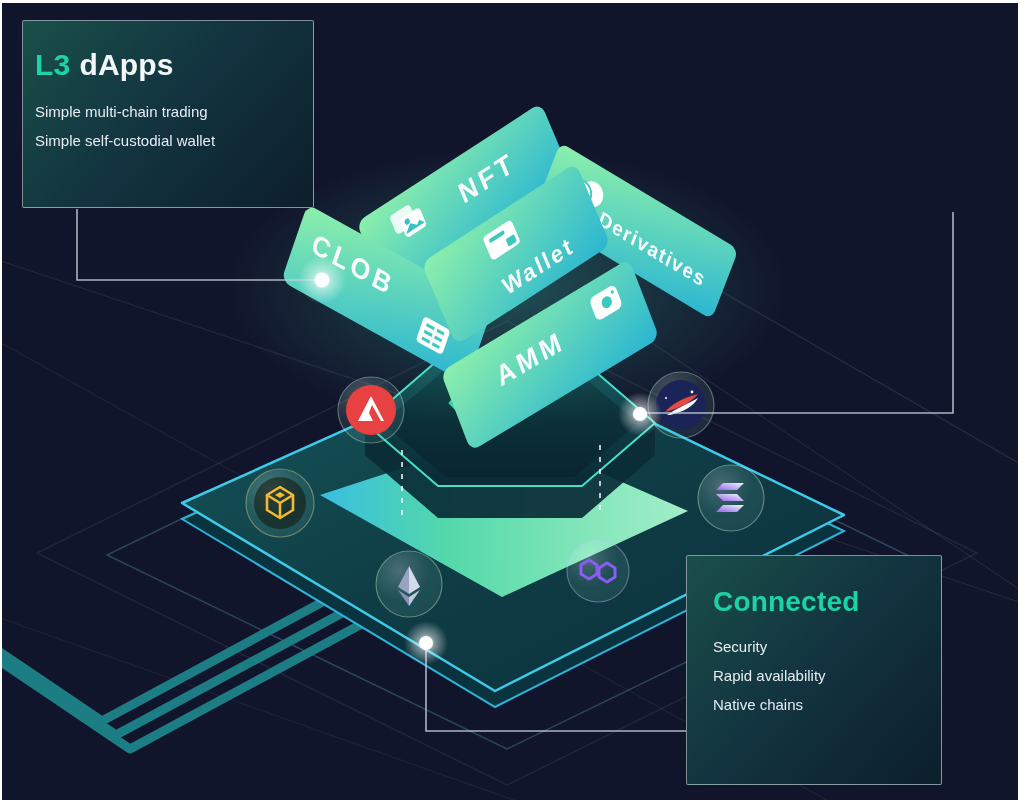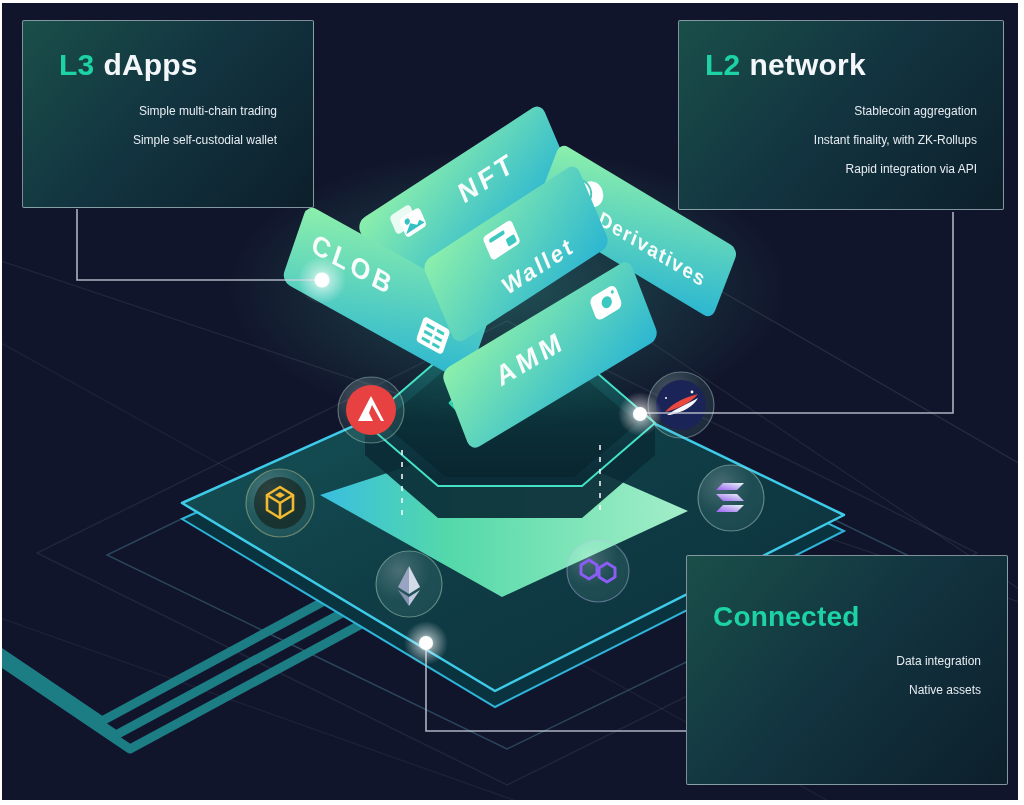--- a/index.html
+++ b/index.html
@@ -7,24 +7,24 @@
   .canvas{position:absolute;left:2px;top:3px;width:1016px;height:797px;background:#11152b;overflow:hidden;}
   svg.illus{position:absolute;left:0;top:0;}
   .panel{position:absolute;box-sizing:border-box;border:1px solid rgba(224,232,240,.55);border-radius:2px;
          background:linear-gradient(133deg,#1a4f49 0%,#123440 48%,#0c1f2b 100%);
          color:#e9eef3;}
   .panel-title{font-weight:bold;font-size:30px;color:#f4f7f9;letter-spacing:.2px;margin-bottom:15px;}
   .panel-title .accent{color:#1bd3a5;}
   .panel-title .rest{margin-left:9px;}
   .panel-title.two-line{font-size:28px;line-height:37px;margin-bottom:12px;}
   .panel-title.two-line .accent,.panel-title.two-line .rest{display:block;margin-left:0;}
-  .panel-line{font-size:12px;line-height:29px;color:#e7ecf1;text-align:right;}
-  #panel-l3{left:20px;top:17px;width:292px;height:188px;padding:27px 36px;}
+  .panel-line{font-size:15px;line-height:29px;color:#e7ecf1;}
+  #panel-l3{left:20px;top:17px;width:292px;height:188px;padding:27px 12px;}
   #panel-l2{left:676px;top:17px;width:326px;height:190px;padding:27px 26px;}
-  #panel-connected{left:684px;top:552px;width:322px;height:230px;padding:42px 26px;}
+  #panel-connected{left:684px;top:552px;width:256px;height:230px;padding:27px 26px;}
   text.ctext{fill:#f8fcfb;font-family:"Liberation Sans",sans-serif;font-weight:bold;}
 </style>
 </head>
 <body>
 
 <div class="frame">
 <div class="canvas">
 
 <svg class="illus" width="1016" height="797" viewBox="0 0 1016 797">
   <defs>
@@ -242,35 +242,26 @@
 <div class="panel" id="panel-l3">
   <div class="panel-title">
     <span class="accent">L3</span><span class="rest">dApps</span>
   </div>
   <div class="panel-body">
     <div class="panel-line">Simple multi-chain trading</div>
     <div class="panel-line">Simple self-custodial wallet</div>
   </div>
 </div>
 
-<div class="panel" id="panel-l2">
-  <div class="panel-title">
-    <span class="accent">L2</span><span class="rest">network</span>
-  </div>
-  <div class="panel-body">
-    <div class="panel-line">Stablecoin aggregation</div>
-    <div class="panel-line">Instant finality, with ZK-Rollups</div>
-    <div class="panel-line">Rapid integration via API</div>
-  </div>
-</div>
 
 <div class="panel" id="panel-connected">
   <div class="panel-title two-line">
     <span class="accent">Connected</span>
   </div>
   <div class="panel-body">
-    <div class="panel-line">Data integration</div>
-    <div class="panel-line">Native assets</div>
+    <div class="panel-line">Security</div>
+    <div class="panel-line">Rapid availability</div>
+    <div class="panel-line">Native chains</div>
   </div>
 </div>
 
 </div>
 </div>
 
 </body></html>

